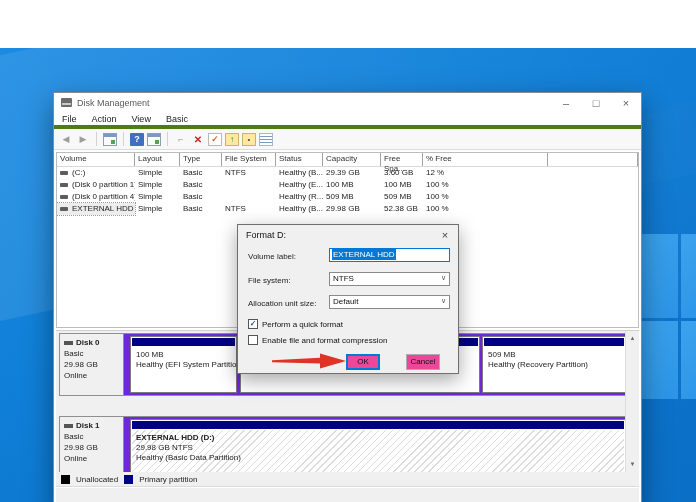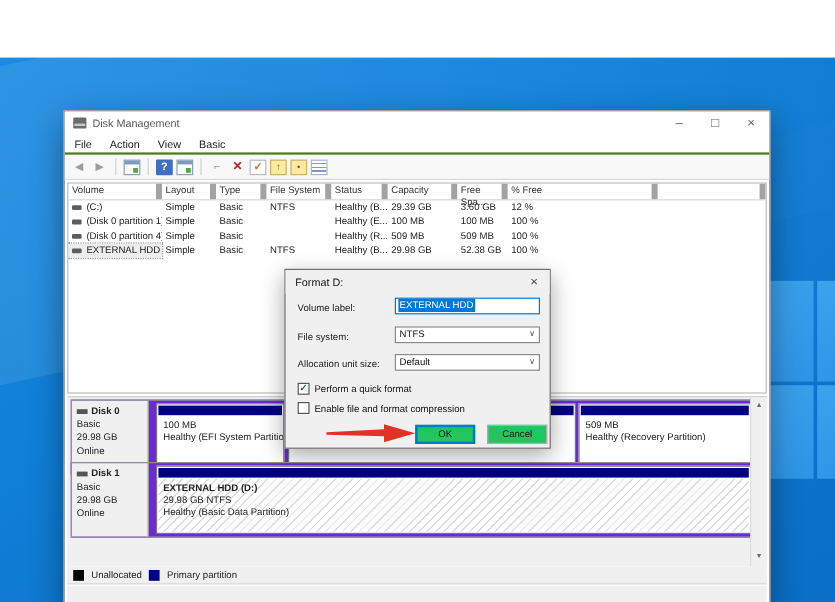--- a/index.html
+++ b/index.html
@@ -23,21 +23,21 @@
     font-size:9px; color:#222; }
   .titlebar { height:19px; display:flex; align-items:center; padding-left:7px; background:#fff; }
   .app-ic { width:11px; height:9px; margin-right:5px; background:#6b6b6b; border-radius:1px;
     position:relative; }
   .app-ic::after { content:""; position:absolute; left:1px; top:5px; right:1px; height:2px; background:#c9c9c9; }
   .tb-title { color:#5a5a5a; }
   .tb-ctrls { margin-left:auto; display:flex; height:100%; }
   .tb-btn { width:30px; display:flex; align-items:center; justify-content:center;
     color:#5f5f5f; font-size:11px; }
   .menubar { height:17px; display:flex; align-items:center; gap:15px; padding-left:8px;
-    border-bottom:2px solid #4d7c0f; background:#fff; }
+    border-bottom:4px solid #4d7c0f; background:#fff; }
   .menu-item { color:#222; }
   .toolbar { height:21px; display:flex; align-items:center; gap:3px; padding-left:5px;
     background:#f8f8f8; border-bottom:1px solid #dcdcdc; }
   .t-sep { width:1px; height:14px; background:#d2d2d2; margin:0 3px; }
   .t-ic { width:14px; height:13px; display:flex; align-items:center; justify-content:center;
     font-size:10px; }
   .t-arrow { color:#9d9d9d; font-size:9px; }
   .ic-win { background:#fdfdfd; border:1px solid #8aa0b4; position:relative; }
   .ic-win::before { content:""; position:absolute; left:0; top:0; right:0; height:3px; background:#7d99c0; }
   .ic-win::after { content:""; position:absolute; right:1px; bottom:1px; width:4px; height:4px; background:#55a649; }
@@ -49,33 +49,33 @@
   .ic-folder.up { color:#2e8b2e; font-weight:bold; }
   .ic-folder.find { color:#555; }
   .ic-props { background:#fff; border:1px solid #a9b6c9;
     background-image:repeating-linear-gradient(#fff 0 2px,#7d99c0 2px 3px); }
 
   
   .volume-pane { position:absolute; left:2px; right:2px; top:59px; height:176px;
     background:#fff; border:1px solid #bdbdbd; overflow:hidden; }
   .vt-grid { display:grid; grid-template-columns:78px 45px 42px 54px 47px 58px 42px 125px 1fr; }
   .vt-head { border-bottom:1px solid #d9d9d9; }
-  .vt-head .cell { border-right:5px solid #a3a3a3; padding:1px 3px; height:13px; color:#333; }
+  .vt-head .cell { border-right:1px solid #a3a3a3; padding:1px 3px; height:13px; color:#333; }
   .vt-row .cell { padding:1px 3px; height:12px; white-space:nowrap; overflow:hidden; }
   .cell { font-size:8px; line-height:10px; }
   .vol-ic { display:inline-block; width:8px; height:4px; background:#5d5d5d; border-radius:1px;
     margin-right:4px; vertical-align:middle; }
   .vcell.sel { background:#ededed; outline:1px dotted #9a9a9a; }
 
   
   .graphic-pane { position:absolute; left:2px; right:2px; top:237px; height:142px;
     background:#f0f0f0; border-top:1px solid #d0d0d0; }
   .disk-row { position:absolute; left:3px; height:63px; background:#6d28d9; border:1px solid #8f8f8f; }
   .d0 { top:2px;  width:568px; }
-  .d1 { top:54px; width:568px; }
+  .d1 { top:85px; width:568px; }
   .disk-head { position:absolute; left:0; top:0; bottom:0; width:64px; background:#f0f0f0;
     border-right:1px solid #8f8f8f; padding:3px 4px; font-size:8px; line-height:11px; }
   .disk-head b { font-size:8px; }
   .dh-ic { display:inline-block; width:9px; height:4px; background:#555; margin-right:3px; }
   .part { position:absolute; top:2px; bottom:2px; border:1px solid #7a7a7a; background:#fff; }
   .part .band { height:8px; margin:1px; background:#000082; }
   .part .ptxt { padding:3px 5px; font-size:8px; line-height:10px; white-space:nowrap; overflow:hidden; }
   .part.hatch .body { position:absolute; left:1px; right:1px; top:10px; bottom:1px;
     background:repeating-linear-gradient(135deg,#ffffff 0 4px,#dcdcdc 4px 5px); }
   .part.hatch .ptxt { position:relative; }
@@ -100,21 +100,21 @@
   .f-label { position:absolute; left:10px; font-size:8px; color:#222; }
   .f-input { position:absolute; left:91px; width:121px; height:14px; background:#fff;
     border:1px solid #0078d7; font-size:8px; padding:1px 2px; }
   .f-input .hl { background:#0078d7; color:#fff; padding:1px 1px; }
   .f-combo { position:absolute; left:91px; width:121px; height:14px; background:#fff;
     border:1px solid #8a8a8a; font-size:8px; padding:1px 3px; }
   .f-combo .arr { position:absolute; right:3px; top:1px; color:#555; font-size:7px; }
   .chk-row { position:absolute; left:10px; display:flex; align-items:center; gap:4px; font-size:8px; }
   .chk { width:10px; height:10px; border:1px solid #555; background:#fff; display:flex;
     align-items:center; justify-content:center; font-size:8px; color:#33557f; font-weight:bold; line-height:10px; }
-  .btn { position:absolute; height:16px; width:50px; background:#22c55e; border:1px solid #adadad;
+  .btn { position:absolute; height:16px; width:34px; background:#ec4899; border:1px solid #adadad;
     font-size:8px; text-align:center; line-height:14px; color:#111; }
   .btn.ok { left:108px; top:129px; border:2px solid #0078d7; line-height:12px; }
   .btn.cancel { left:168px; top:129px; }
 
   .red-arrow { position:absolute; left:270px; top:302px; width:80px; height:22px; }
 </style>
 </head>
 <body>
 
 <div class="desktop">

